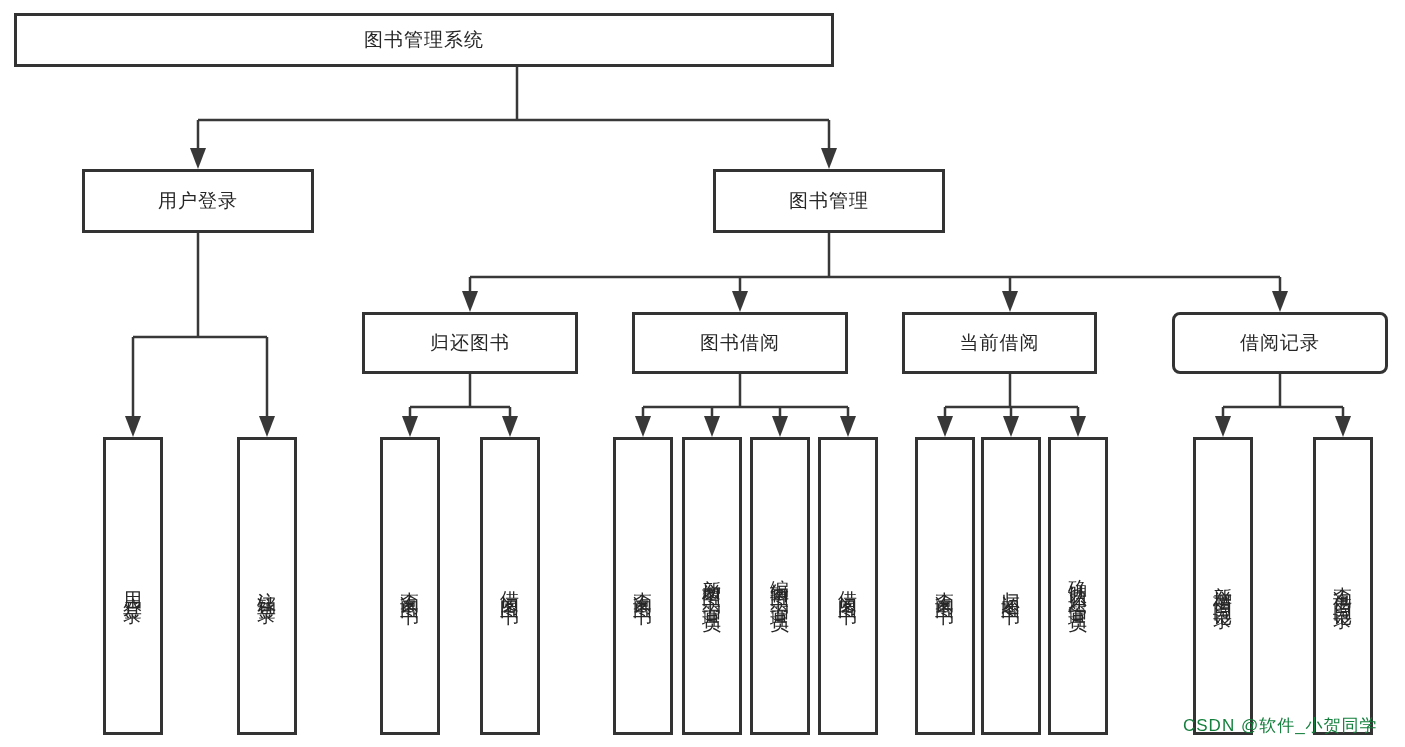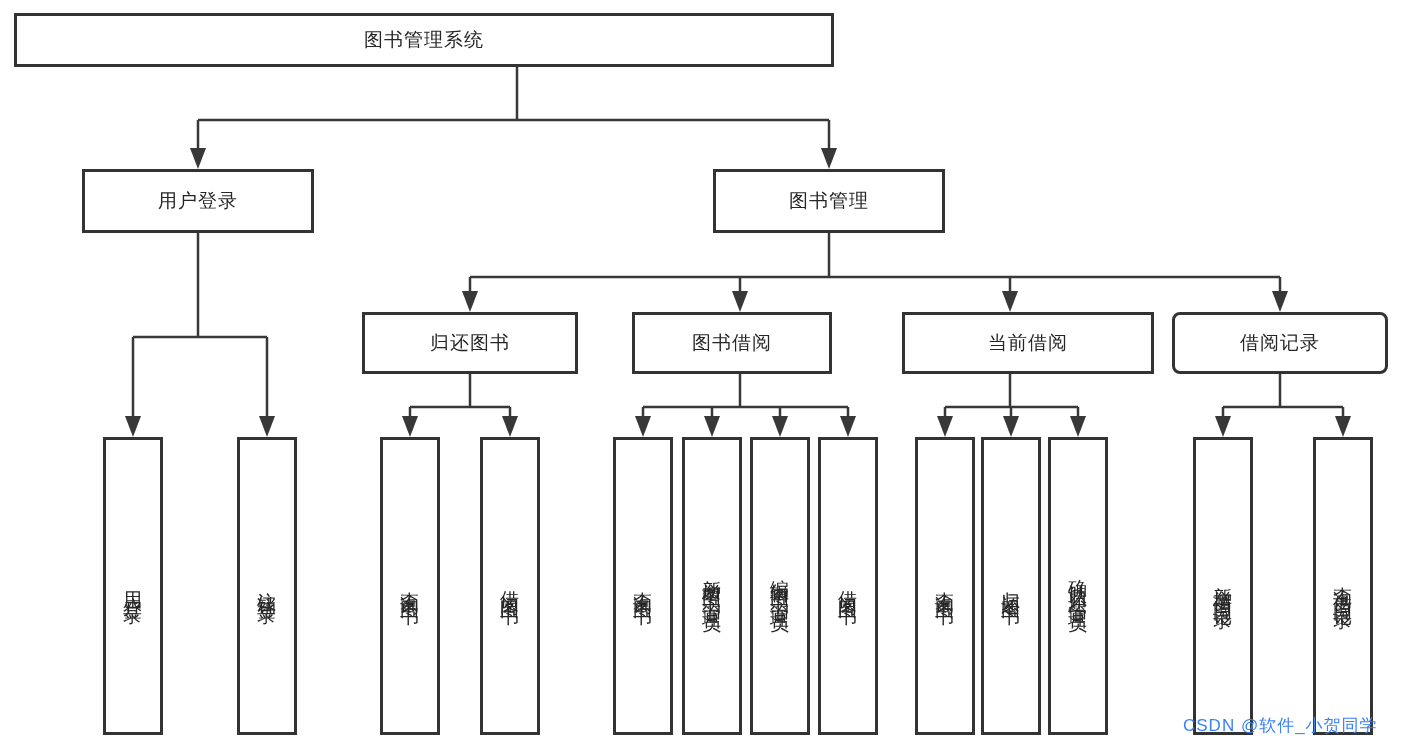--- a/index.html
+++ b/index.html
@@ -40,21 +40,21 @@
     text-orientation: mixed;
     letter-spacing: 5px;
     line-height: 1;
     font-size: 19px;
   }
   .watermark {
     position: absolute;
     left: 1183px;
     top: 714px;
     z-index: 5;
-    color: #3b82f6;
+    color: #15803d;
     font-size: 17px;
     white-space: nowrap;
     letter-spacing: 1px;
   }
 </style>
 </head>
 <body>
 
 <div class="canvas">
 
@@ -97,22 +97,22 @@
       <polygon points="1335,416 1351,416 1343,437"></polygon>
     </g>
   </svg>
 
   <div class="box" style="left:14px; top:13px; width:820px; height:54px;">图书管理系统</div>
 
   <div class="box" style="left:82px; top:169px; width:232px; height:64px;">用户登录</div>
   <div class="box" style="left:713px; top:169px; width:232px; height:64px;text-align:center;">图书管理</div>
 
   <div class="box" style="left:362px; top:312px; width:216px; height:62px;">归还图书</div>
-  <div class="box" style="left:632px; top:312px; width:200px; height:62px;text-align:right;">图书借阅</div>
-  <div class="box" style="left:902px; top:312px; width:252px; height:62px;">当前借阅</div>
+  <div class="box" style="left:632px; top:312px; width:216px; height:62px;text-align:right;">图书借阅</div>
+  <div class="box" style="left:902px; top:312px; width:195px; height:62px;">当前借阅</div>
   <div class="box" style="left:1172px; top:312px; width:216px; height:62px;border-radius:8px;">借阅记录</div>
 
   <div class="box vert" style="left:103px; top:437px; width:60px; height:298px;">用户登录</div>
   <div class="box vert" style="left:237px; top:437px; width:60px; height:298px;">注销登录</div>
 
   <div class="box vert" style="left:380px; top:437px; width:60px; height:298px;">查询图书</div>
   <div class="box vert" style="left:480px; top:437px; width:60px; height:298px;">借阅图书</div>
 
   <div class="box vert" style="left:613px; top:437px; width:60px; height:298px;">查询图书</div>
   <div class="box vert" style="left:682px; top:437px; width:60px; height:298px;">新增图书（管理员）</div>

